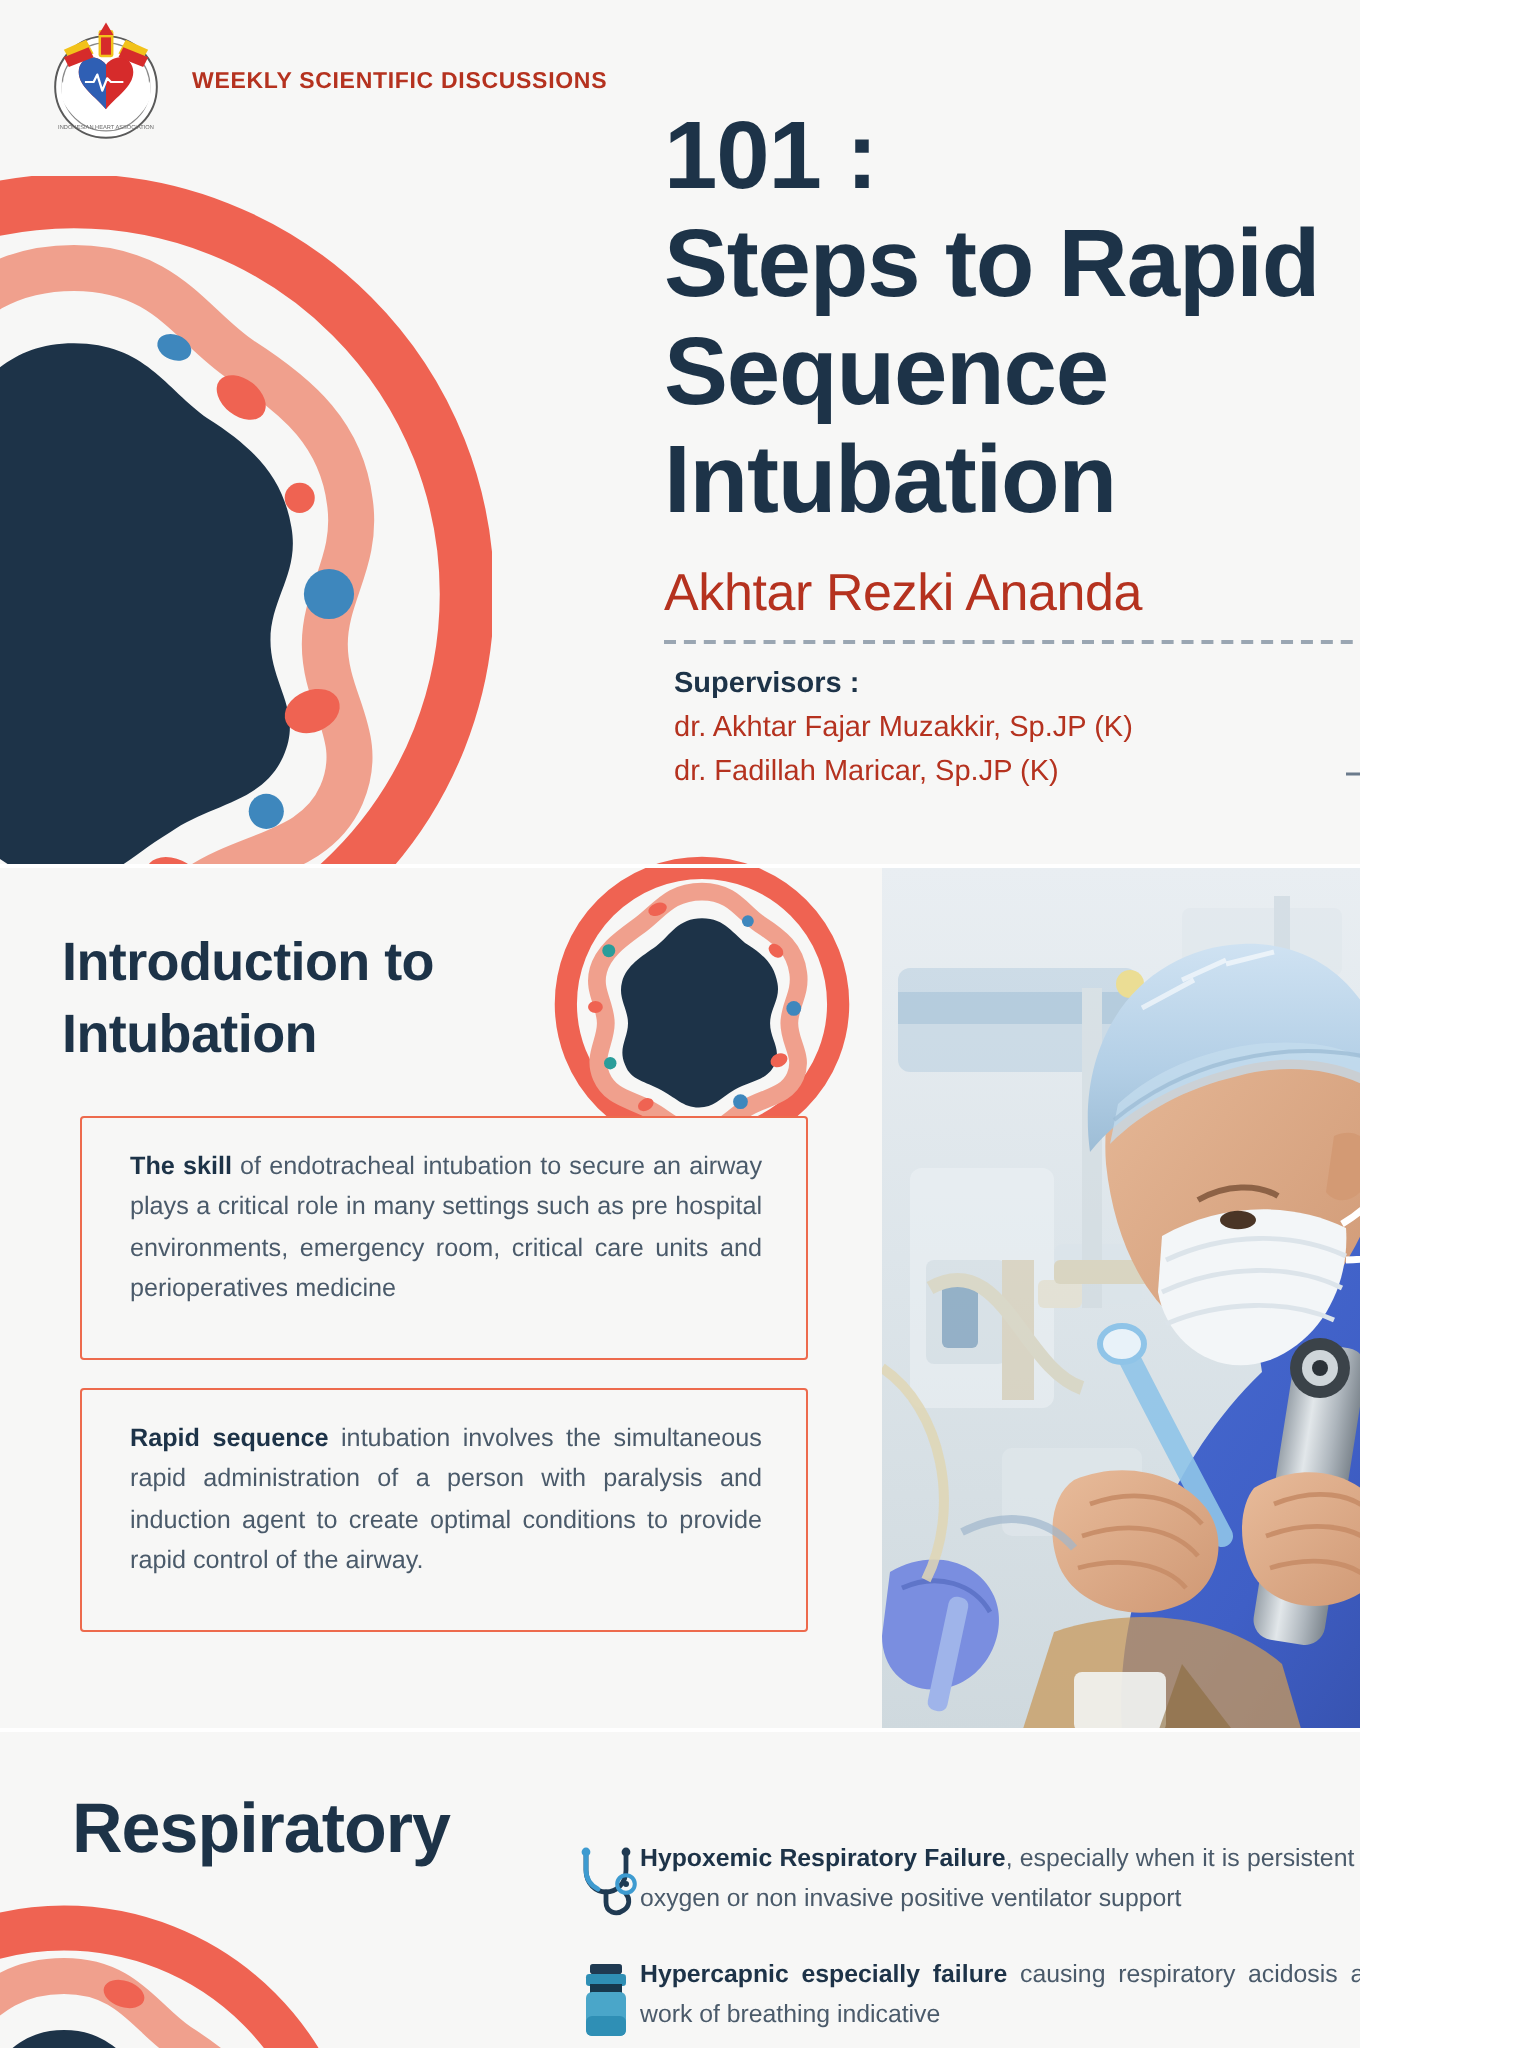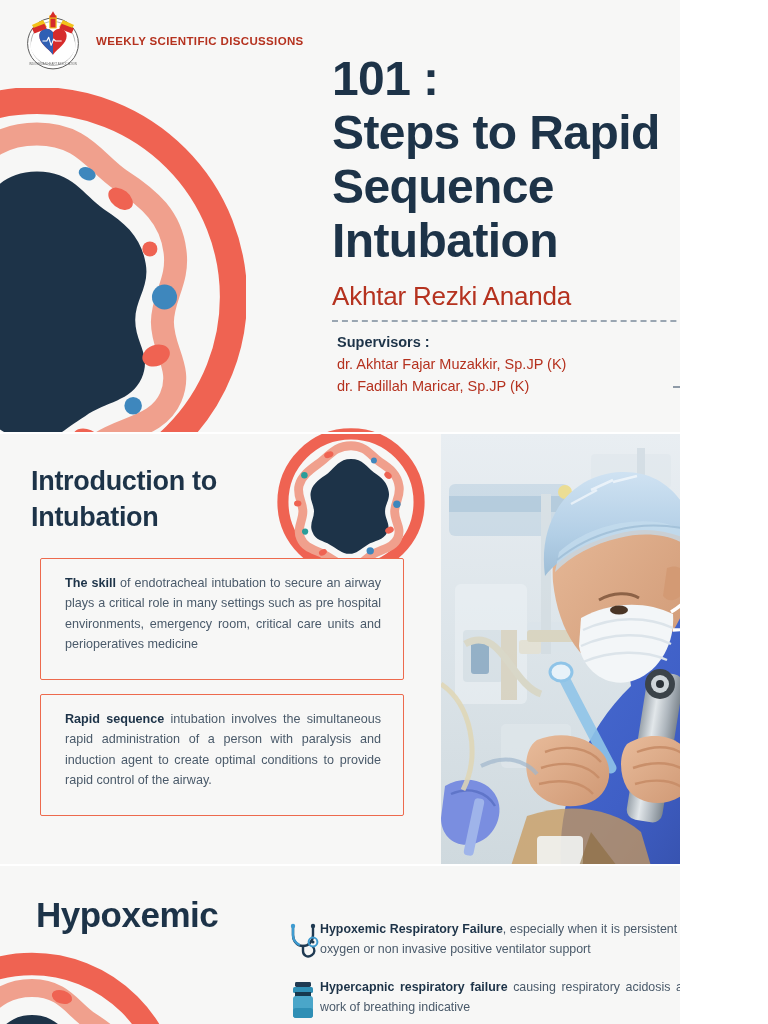--- a/index.html
+++ b/index.html
@@ -532,21 +532,21 @@
                C43 130 50 123 50 113 C50 103 43 96 46 85
                C49 74 59 68 69 61 C79 53 84 42 100 42 Z" fill="#1d3348"></path>
       <ellipse cx="120" cy="30" rx="7" ry="4.4" fill="#ef6352" transform="rotate(18 120 30)"></ellipse>
       <circle cx="60" cy="30" r="5" fill="#2a9d9a"></circle>
       <ellipse cx="160" cy="66" rx="5.6" ry="4" fill="#ef6352" transform="rotate(40 160 66)"></ellipse>
       <circle cx="26" cy="96" r="5" fill="#3e87bd"></circle>
       <ellipse cx="40" cy="56" rx="5.4" ry="4" fill="#ef6352" transform="rotate(-35 40 56)"></ellipse>
     </svg>
   </div>
 
-  <div id="indication-heading" class="section-heading">Hypoxemic</div>
+  <div id="indication-heading" class="section-heading">Respiratory</div>
 
   <div class="indication-list">
 
     <div class="indication-item">
       <div class="indication-icon">
         <svg viewBox="0 0 34 40" aria-hidden="true">
           <path d="M7 5 L7 13 C7 20 12 24 17 24 C22 24 27 20 27 13 L27 5" fill="none" stroke="#1f3a52" stroke-width="2.4" stroke-linecap="round"></path>
           <path d="M7 5 L7 13 C7 18 10 21 13 22.6" fill="none" stroke="#3e9bd0" stroke-width="2.4" stroke-linecap="round"></path>
           <circle cx="7" cy="4" r="2.2" fill="#3e9bd0"></circle>
           <circle cx="27" cy="4" r="2.2" fill="#1f3a52"></circle>
@@ -564,19 +564,19 @@
       <div class="indication-icon">
         <svg viewBox="0 0 34 40" aria-hidden="true">
           <rect x="9" y="2" width="16" height="5" rx="1.4" fill="#1f3a52"></rect>
           <rect x="7" y="7" width="20" height="6" rx="1.6" fill="#2f8fb5"></rect>
           <rect x="9" y="12" width="16" height="5" fill="#17384d"></rect>
           <rect x="7" y="16" width="20" height="22" rx="3" fill="#4aa6c9"></rect>
           <rect x="7" y="28" width="20" height="10" rx="3" fill="#2f8fb5"></rect>
         </svg>
       </div>
       <div class="indication-text">
-        <b>Hypercapnic respiratory failure</b><span> causing respiratory acidosis and increased work of breathing indicative</span>
+        <b>Hypercapnic especially failure</b><span> causing respiratory acidosis and increased work of breathing indicative</span>
       </div>
     </div>
 
   </div>
 
 </div>
 
 </body></html>

